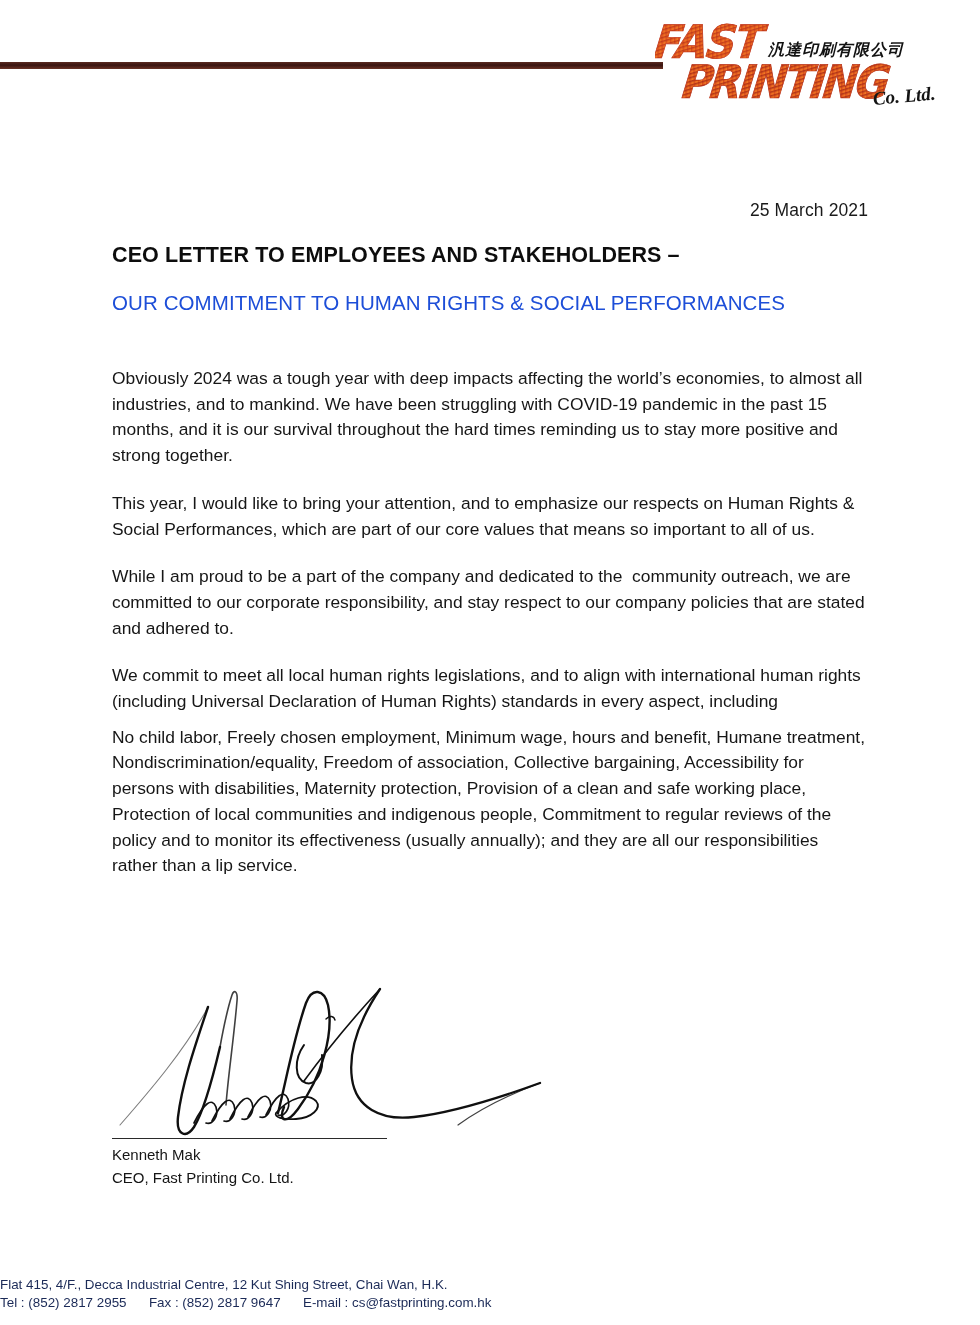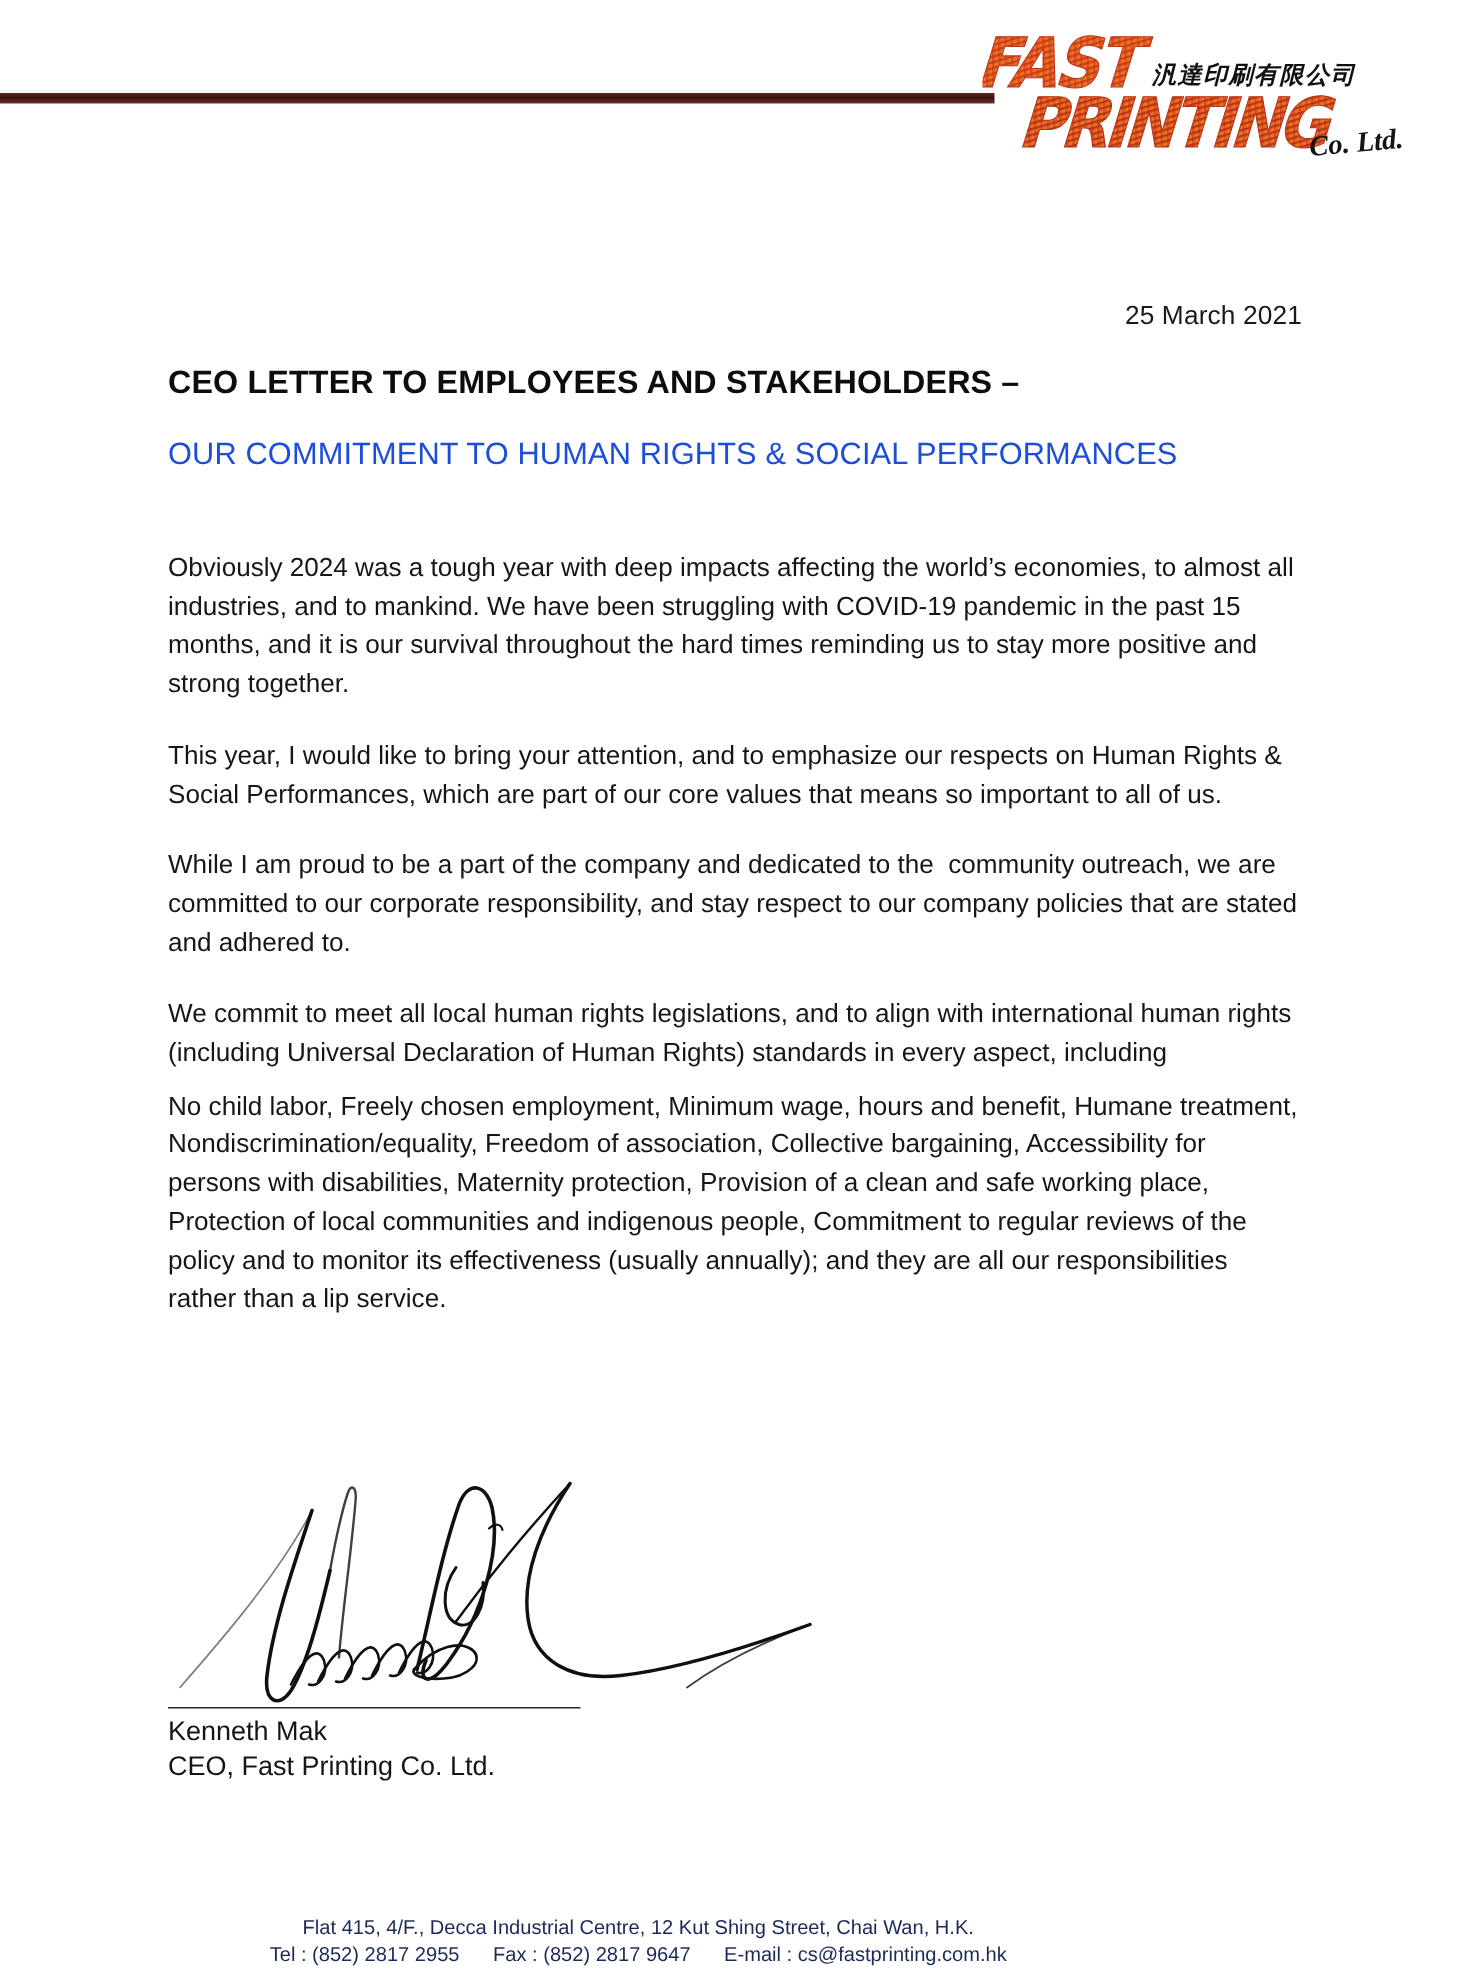--- a/index.html
+++ b/index.html
@@ -136,34 +136,32 @@
     width: 275px;
     height: 1px;
     background: #2a2a2a;
   }
   .signer {
     position: absolute;
     left: 112px;
     top: 1143px;
   }
   .signer div {
-    font-size: 18px;
+    font-size: 15px;
     line-height: 23px;
     color: #151515;
     white-space: nowrap;
   }
 
   
   .footer {
     position: absolute;
     left: 0;
     top: 1276px;
     width: 779px;
-    text-align: center;
-    padding-left: 36px;
   }
   .footer div {
     font-family: "Liberation Sans", sans-serif;
     font-size: 13.4px;
     line-height: 17.5px;
     color: #1b2a57;
     white-space: pre;
   }
 </style>
 </head>

